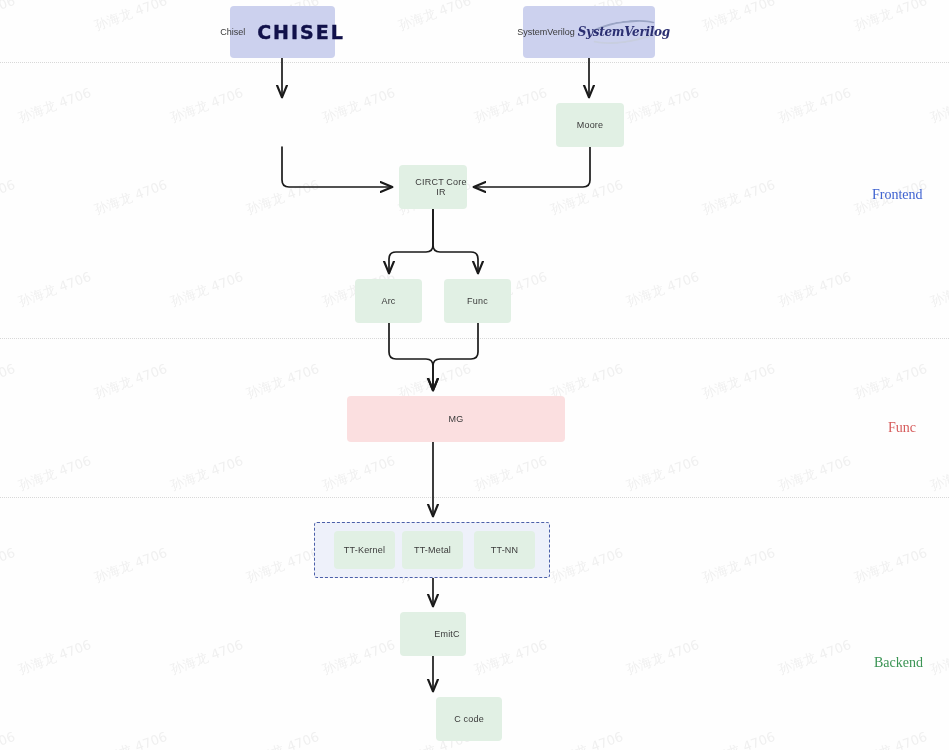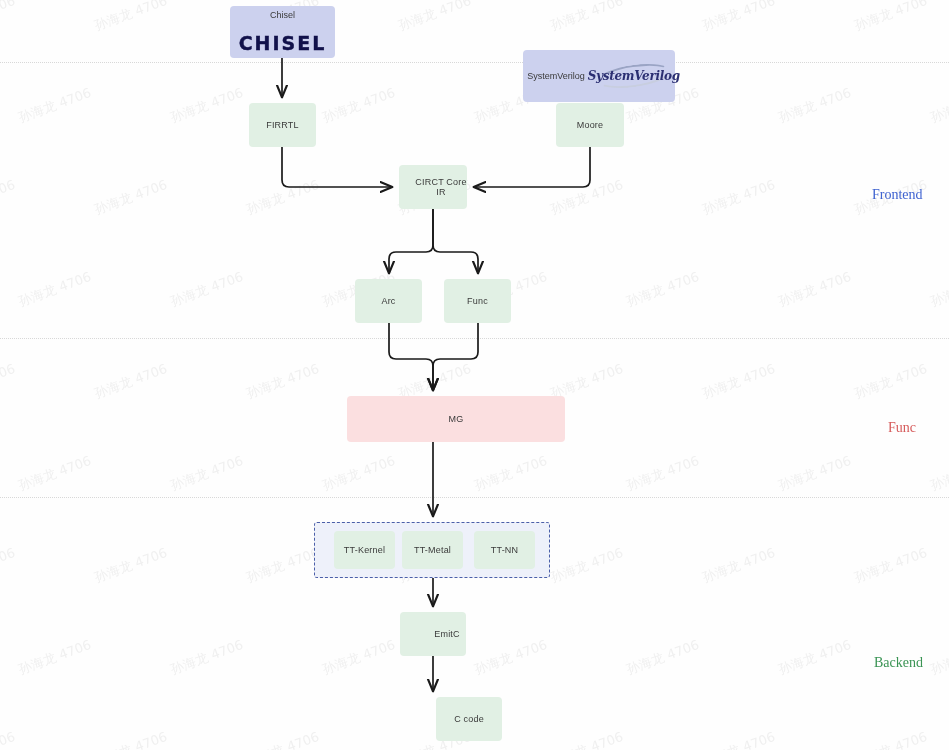--- a/index.html
+++ b/index.html
@@ -240,36 +240,33 @@
       <path d="M478,323 L478,352 Q478,359 471,359 L440,359 Q433,359 433,366 L433,390" marker-end="url(#arw)"></path>
 
       <path d="M433,442 L433,516" marker-end="url(#arw)"></path>
 
       <path d="M433,578 L433,606" marker-end="url(#arw)"></path>
 
       <path d="M433,656 L433,691" marker-end="url(#arw)"></path>
     </g>
   </svg>
 
-  <div class="src-node" id="src-chisel" style="left: 230px; top: 6px; width: 105px; height: 52px; flex-direction: column;">
+  <div class="src-node" id="src-chisel" style="left: 230px; top: 6px; width: 105px; height: 52px;">
     <span class="src-name">Chisel</span>
     <span class="logo-chisel">CHISEL</span>
   </div>
 
-  <div class="src-node" id="src-sv" style="left: 523px; top: 6px; width: 152px; height: 52px; margin-top: 44px;">
+  <div class="src-node" id="src-sv" style="left: 523px; top: 6px; width: 132px; height: 52px;">
     <span class="src-name">SystemVerilog</span>
     <span class="logo-sv-wrap">
       <span class="logo-sv-swoosh"></span>
       <span class="logo-sv-text">SystemVerilog</span>
     </span>
   </div>
 
-  <div class="node green" id="n-firrtl" style="left: 249px; top: 103px; width: 67px; height: 44px;">
-    <span>FIRRTL</span>
-  </div>
   <div class="node green" id="n-moore" style="left: 556px; top: 103px; width: 68px; height: 44px;">
     <span>Moore</span>
   </div>
   <div class="node green" id="n-circt" style="left: 399px; top: 165px; width: 68px; height: 44px; padding-left: 16px;">
     <span>CIRCT Core IR</span>
   </div>
   <div class="node green" id="n-arc" style="left: 355px; top: 279px; width: 67px; height: 44px;">
     <span>Arc</span>
   </div>
   <div class="node green" id="n-func" style="left: 444px; top: 279px; width: 67px; height: 44px;">

